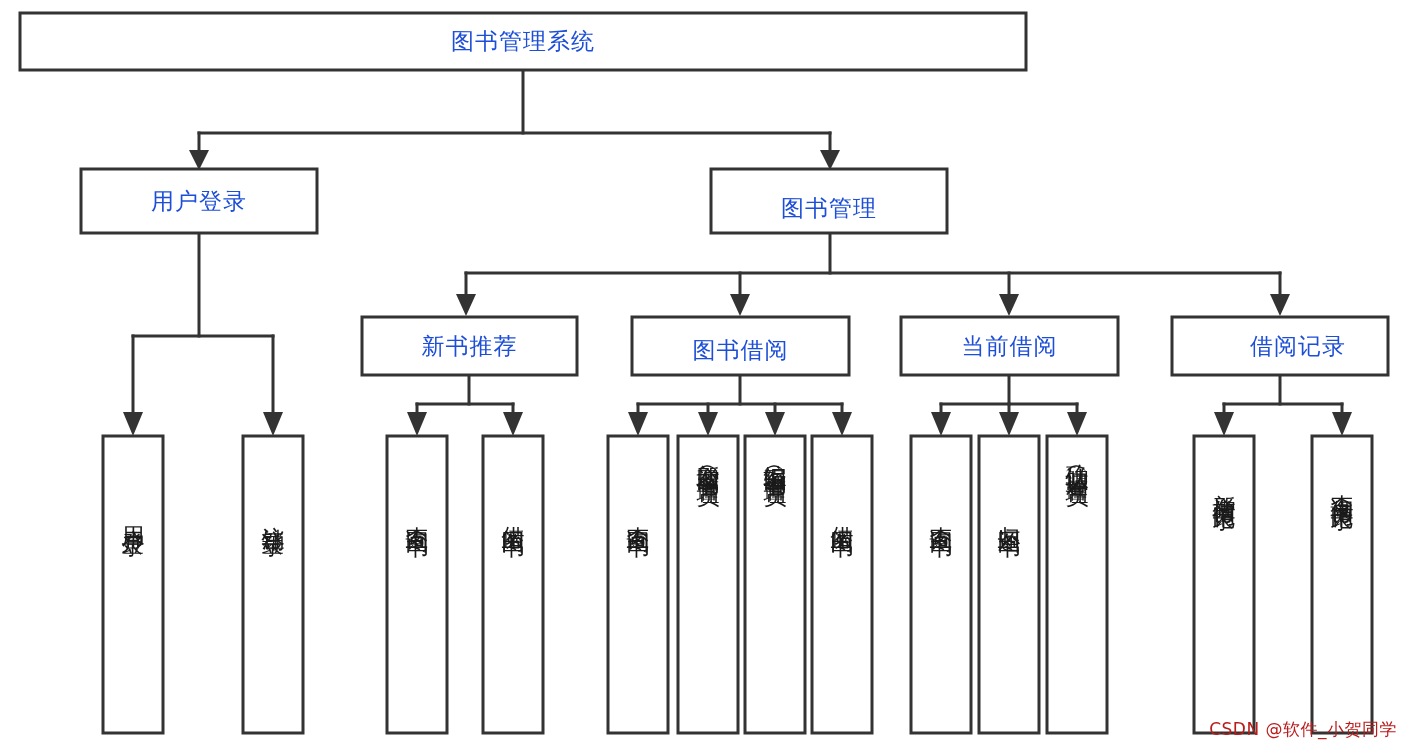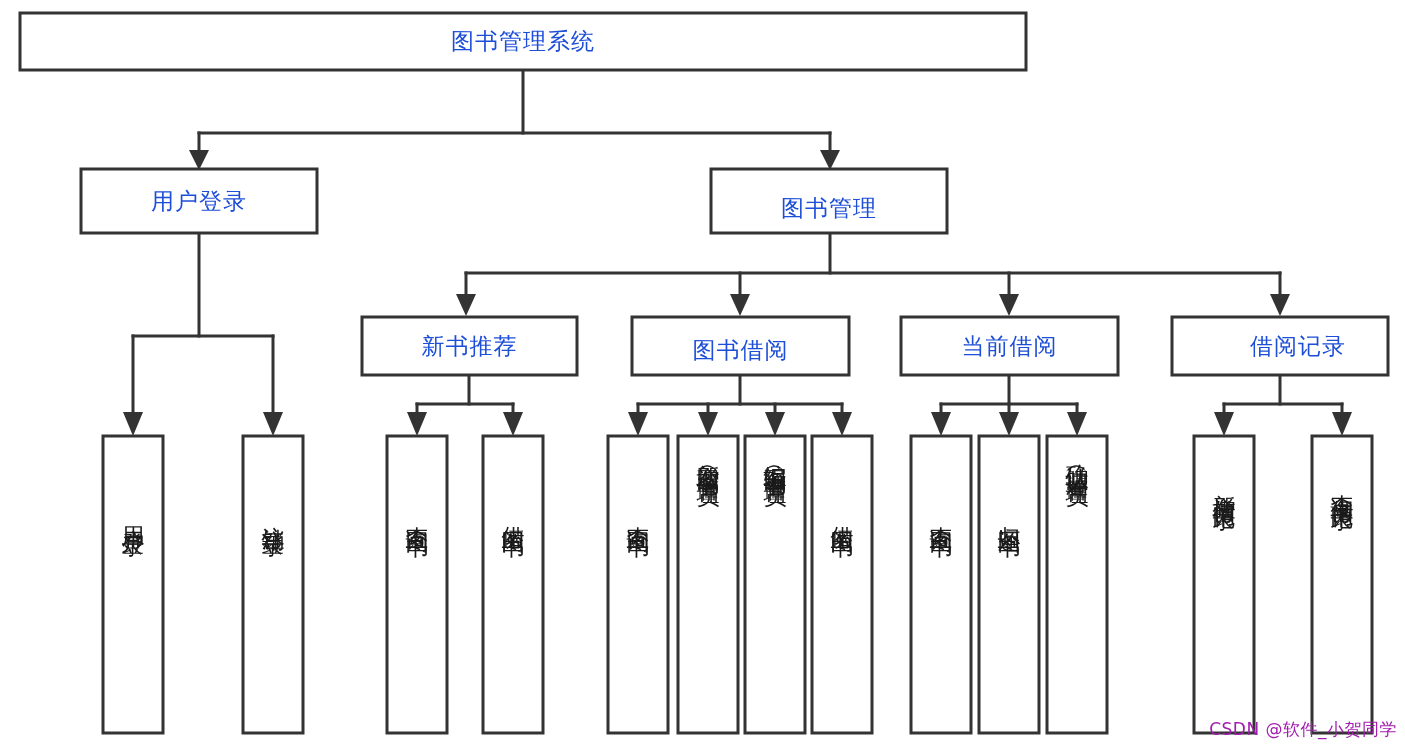--- a/index.html
+++ b/index.html
@@ -71,21 +71,21 @@
     color: #1d4ed8;
     letter-spacing: 1px;
     white-space: nowrap;
   }
   #watermark {
     position: absolute;
     right: 8px;
     bottom: 6px;
     font-family: "DejaVu Sans", "Liberation Sans", sans-serif;
     font-size: 17px;
-    color: #a21caf;
+    color: #b91c1c;
     letter-spacing: 0.5px;
     white-space: nowrap;
     pointer-events: none;
   }
 </style>
 </head>
 <body>
 
 <div id="diagram-root">
 

